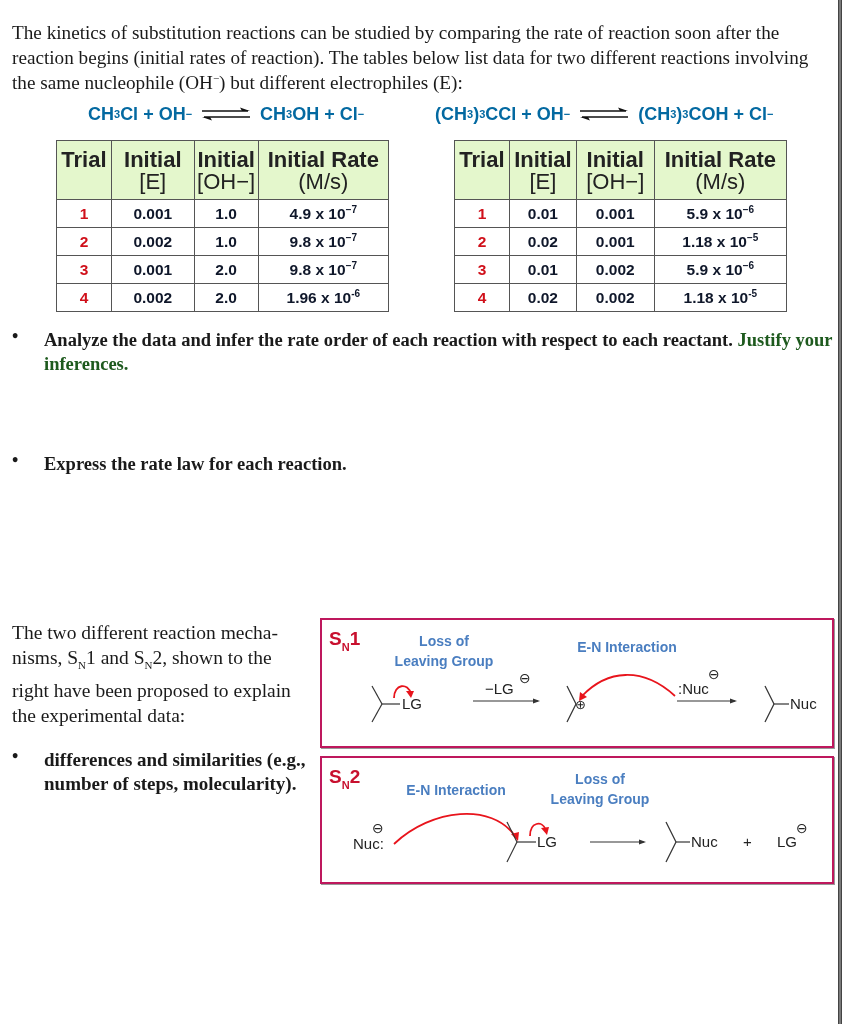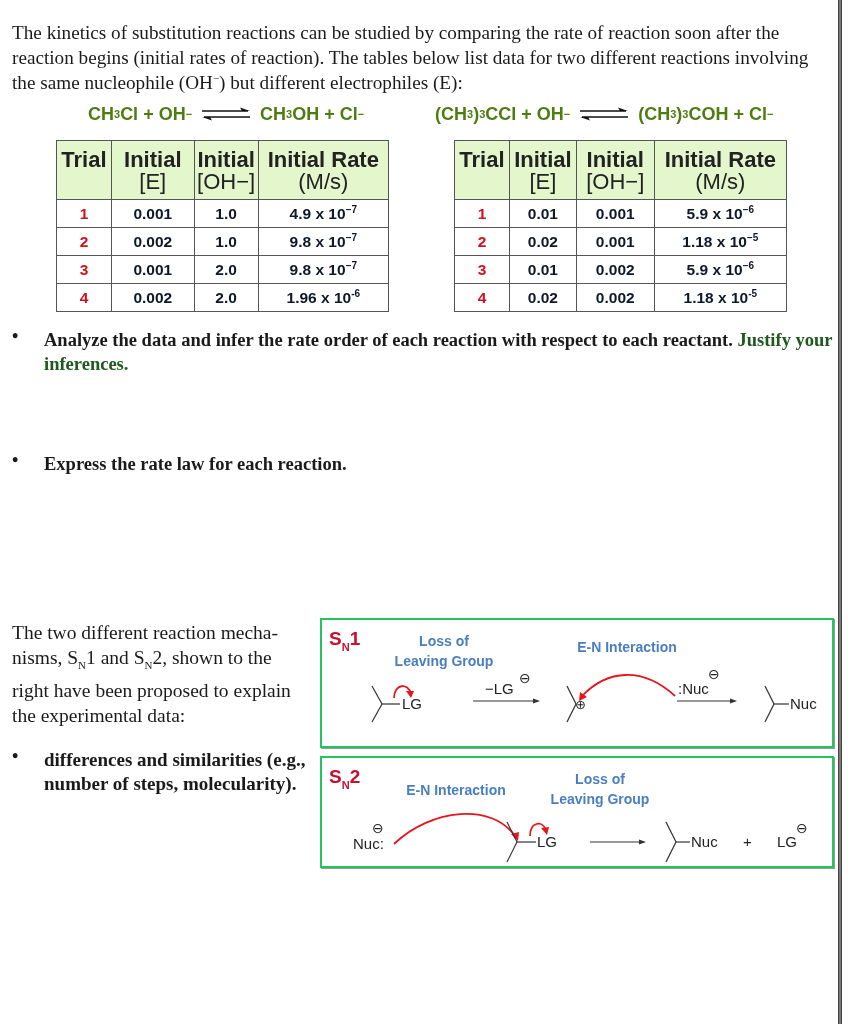--- a/index.html
+++ b/index.html
@@ -18,21 +18,21 @@
     position:absolute; left:12px; top:20px; width:815px;
     font-size:19.2px; line-height:25px; color:#1a1a1a;
   }
   .sup { font-size:11px; vertical-align:super; line-height:0; }
   .sub { font-size:12px; vertical-align:sub; line-height:0; }
 
   
   .eqn {
     position:absolute; top:100px; height:28px;
     font-family:"Liberation Sans","DejaVu Sans",sans-serif;
-    font-weight:bold; font-size:18px; color:#4d7c0f;
+    font-weight:bold; font-size:18px; color:#0369a1;
     display:flex; align-items:center; white-space:nowrap;
   }
   .eqn .sub { font-size:11px; vertical-align:-5px; }
   .eqn .sup { font-size:11px; vertical-align:7px; }
   .eqarrow { display:inline-block; width:52px; height:20px; margin:0 8px; }
 
   
   table.kin {
     position:absolute; top:140px; border-collapse:collapse;
     font-family:"Liberation Sans","DejaVu Sans",sans-serif;
@@ -58,21 +58,21 @@
   .green { color:#1e5a1e; }
 
   .mech-intro {
     position:absolute; left:12px; top:620px; width:290px;
     font-size:19.5px; line-height:25px; color:#1a1a1a;
   }
   .mech-intro .sn-sub { font-size:11px; vertical-align:-5px; }
 
   
   .mbox {
-    position:absolute; border:2px solid #22c55e; background:#fff; box-sizing:border-box;
+    position:absolute; border:2px solid #be185d; background:#fff; box-sizing:border-box;
     box-shadow:1px 1px 0 #999;
   }
   .mlabel {
     position:absolute; font-family:"Liberation Sans","DejaVu Sans",sans-serif;
     font-weight:bold; font-size:19px; color:#c8102e;
   }
   .mlabel .sub { font-size:11px; vertical-align:-6px; }
   .blue-lbl {
     position:absolute; font-family:"Liberation Sans","DejaVu Sans",sans-serif;
     font-weight:bold; font-size:14px; color:#4a7ec0; text-align:center; line-height:20px;
@@ -280,21 +280,21 @@
 
     <g stroke="#333" stroke-width="1.2" fill="none">
       <line x1="443" y1="66" x2="452" y2="84"></line>
       <line x1="452" y1="84" x2="443" y2="102"></line>
       <line x1="452" y1="84" x2="467" y2="84"></line>
     </g>
     <text x="468" y="89">Nuc</text>
   </svg>
 </div>
 
-<div class="mbox" style="left:320px; top:756px; width:514px; height:112px;">
+<div class="mbox" style="left:320px; top:756px; width:514px; height:128px;">
   <div class="mlabel" style="left:7px; top:8px;"><span>S</span><span class="sub">N</span><span>2</span></div>
   <div class="blue-lbl" style="left:72px; top:22px; width:124px;">E-N Interaction</div>
   <div class="blue-lbl" style="left:218px; top:11px; width:120px;">
     <div>Loss of</div>
     <div>Leaving Group</div>
   </div>
 
   <svg class="mech" width="514" height="120">
     <text x="31" y="91">Nuc:</text>
     <text x="50" y="75" style="font-size:14px">⊖</text>

